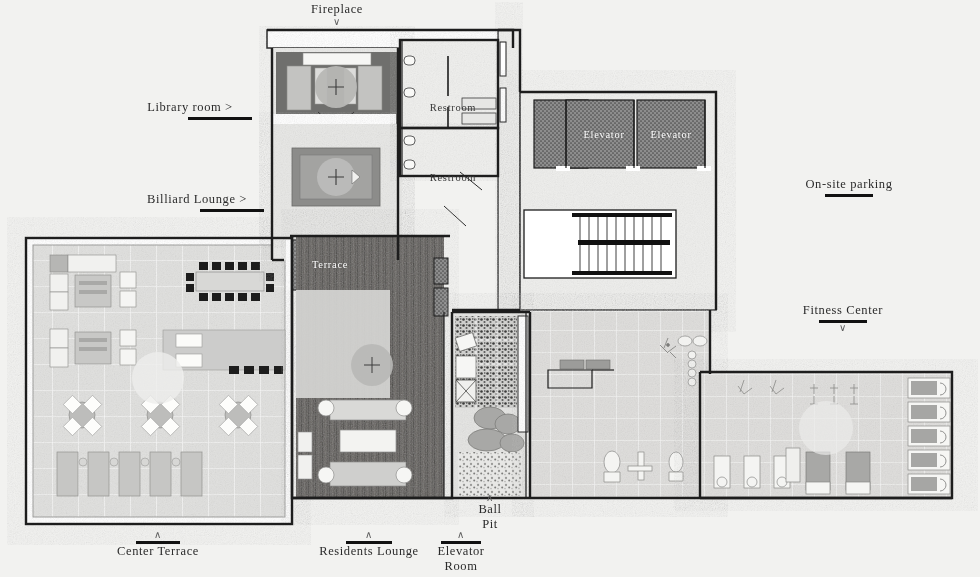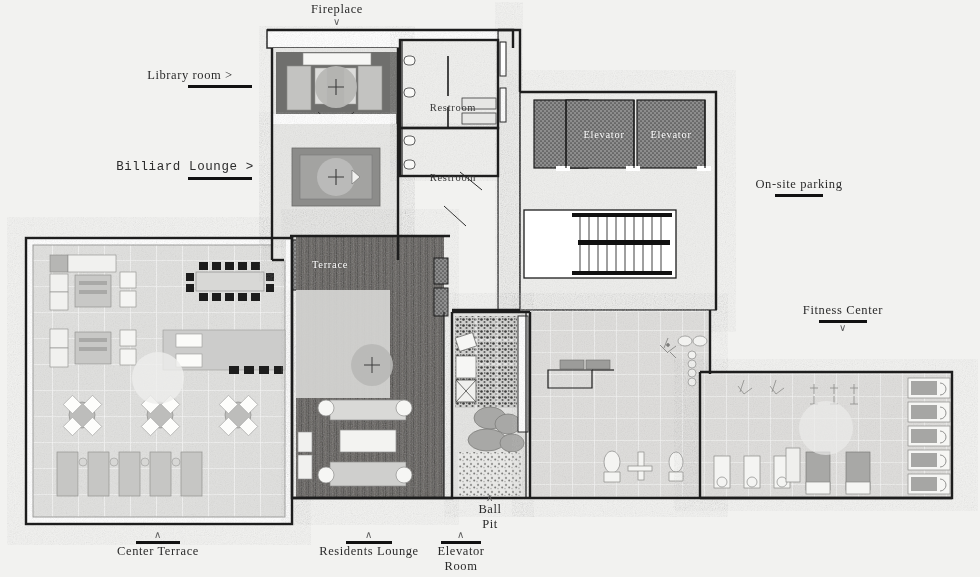--- a/index.html
+++ b/index.html
@@ -11,21 +11,21 @@
   }
   #plan{position:absolute;left:0;top:0;width:980px;height:577px;}
 
   
   .anno{position:absolute;color:#2b2b2b;font-family:"Liberation Serif",serif;
         letter-spacing:.6px;white-space:nowrap;}
   .anno .txt{display:block;font-size:12.5px;line-height:15px;text-align:center;}
   .anno .rule{display:block;height:2.6px;background:#111;margin:2px auto 0 auto;}
   .anno .caret{display:block;font-size:10px;line-height:9px;color:#5e5e5e;text-align:center;}
 
-  .anno.left{text-align:right;}
+  .anno.left{text-align:right;margin-top:32px;}
   .anno.left .rule{margin-right:18px;margin-left:auto;}
   .anno.center{text-align:center;}
 
   
   .roomtag{position:absolute;color:#ffffff;font-family:"Liberation Serif",serif;
            font-size:10.5px;letter-spacing:.7px;text-align:center;
            text-shadow:0 0 2px rgba(0,0,0,.35);pointer-events:none;}
   .roomtag.dark{color:#3a3a3a;text-shadow:none;margin-top:32px;}
 </style>
 </head>
@@ -445,25 +445,25 @@
 
 <div id="annotations">
     <div class="anno center" style="left: 306px; top: 2px; width: 62px;">
       <span class="txt">Fireplace</span>
       <span class="caret">∨</span>
     </div>
     <div class="anno left" style="left: 110px; top: 68px; width: 160px;">
       <span class="txt">Library room &gt;</span>
       <span class="rule" style="width: 64px;"></span>
     </div>
-    <div class="anno left" style="left: 100px; top: 160px; width: 170px; font-family: Liberation Mono, monospace;">
+    <div class="anno left" style="left: 112px; top: 160px; width: 170px;">
       <span class="txt">Billiard Lounge &gt;</span>
       <span class="rule" style="width: 64px;"></span>
     </div>
-    <div class="anno center" style="left: 742px; top: 177px; width: 114px;">
+    <div class="anno center" style="left: 792px; top: 177px; width: 114px;">
       <span class="txt">On-site parking</span>
       <span class="rule" style="width: 48px;"></span>
     </div>
     <div class="anno center" style="left: 789px; top: 303px; width: 108px;">
       <span class="txt">Fitness Center</span>
       <span class="rule" style="width: 48px;"></span>
       <span class="caret">∨</span>
     </div>
     <div class="anno center" style="left: 468px; top: 493px; width: 44px;">
       <span class="caret">∧</span>

